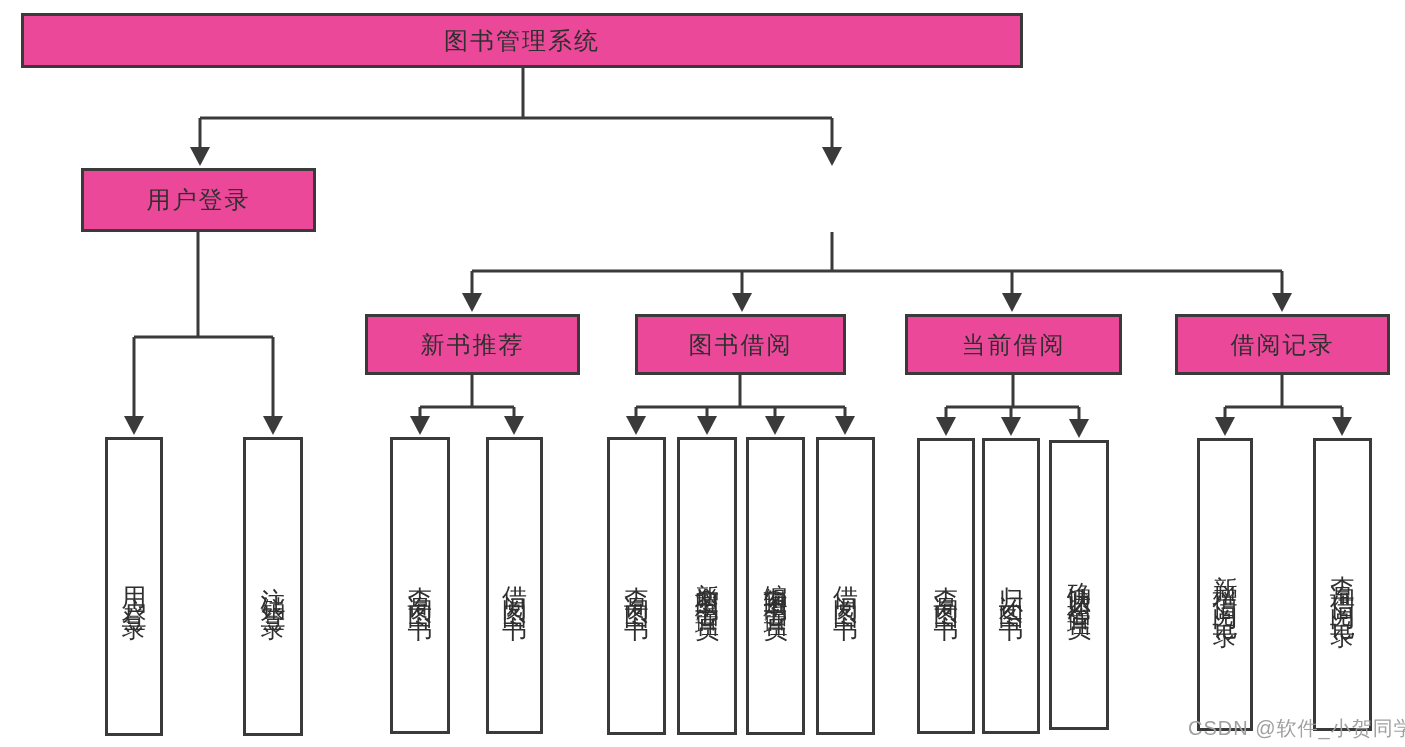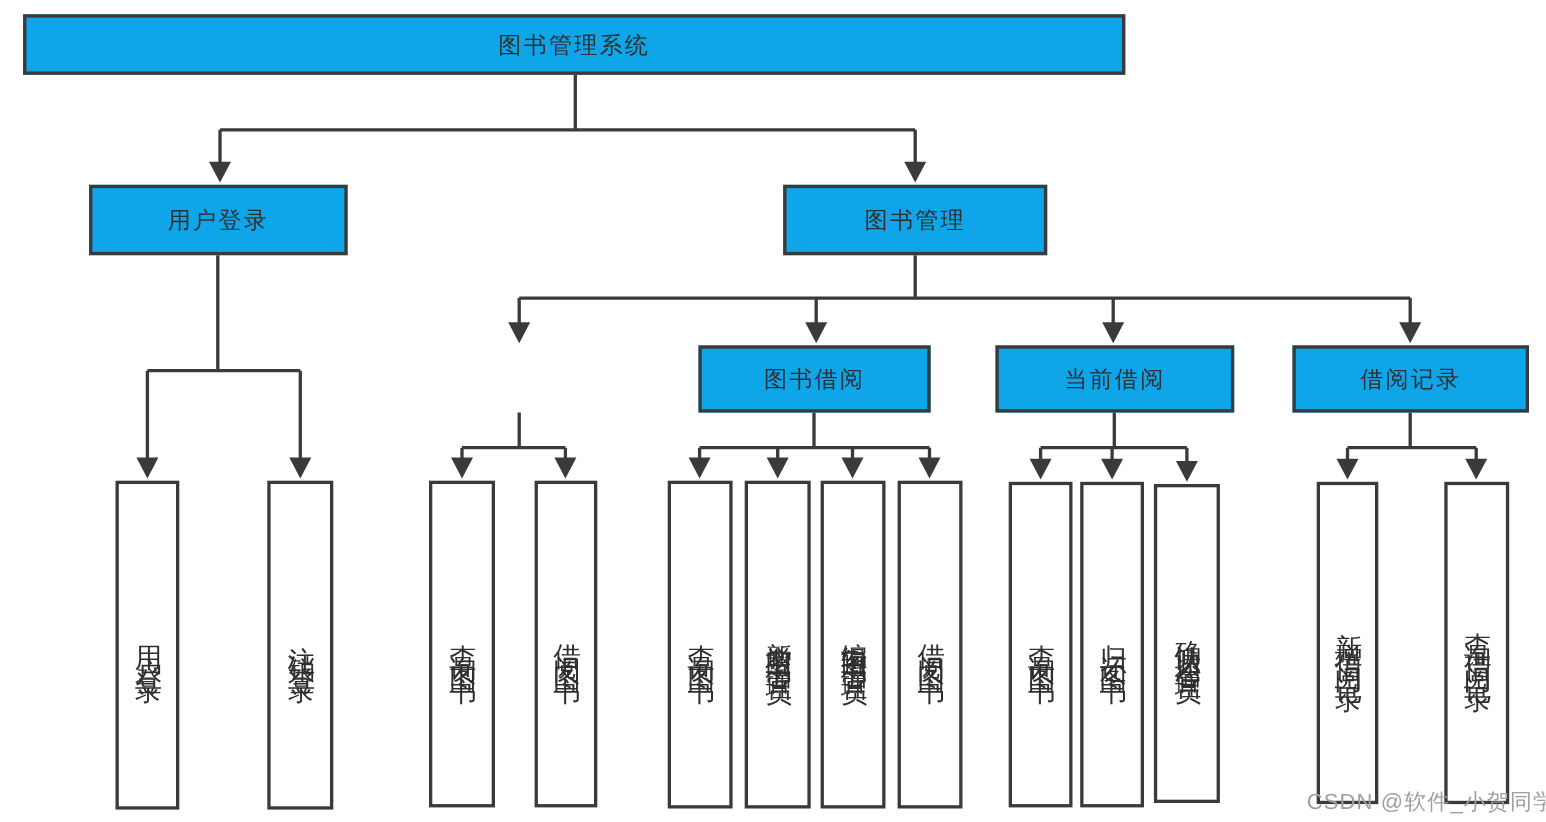--- a/index.html
+++ b/index.html
@@ -25,24 +25,24 @@
   }
   .connectors path{
     stroke:var(--line);stroke-width:3;fill:none;
   }
   .connectors polygon{
     fill:var(--line);stroke:none;
   }
   .hbox{
     position:absolute;
     border:3px solid var(--line);
-    background:#0ea5e9;
+    background:#ec4899;
     display:flex;align-items:center;justify-content:center;
     box-sizing:border-box;
-    font-size:21px;
+    font-size:24px;
     letter-spacing:2px;
     color:var(--text);
   }
   .vbox{
     position:absolute;
     border:3px solid var(--line);
     background:#fff;
     display:flex;align-items:center;justify-content:center;
     box-sizing:border-box;
     color:var(--text);
@@ -117,24 +117,24 @@
     </g>
   </svg>
 
   <div class="hbox" style="left:21px;top:13px;width:1002px;height:55px">
     <span>图书管理系统</span>
   </div>
 
   <div class="hbox" style="left:81px;top:168px;width:235px;height:64px">
     <span>用户登录</span>
   </div>
-  <div class="hbox" style="left:712px;top:168px;width:240px;height:64px">
-    <span>图书管理</span>
+
+  <div class="hbox" style="left:365px;top:314px;width:215px;height:61px">
+    <span>新书推荐</span>
   </div>
-
   <div class="hbox" style="left:635px;top:314px;width:211px;height:61px">
     <span>图书借阅</span>
   </div>
   <div class="hbox" style="left:905px;top:314px;width:217px;height:61px">
     <span>当前借阅</span>
   </div>
   <div class="hbox" style="left:1175px;top:314px;width:215px;height:61px">
     <span>借阅记录</span>
   </div>
 

